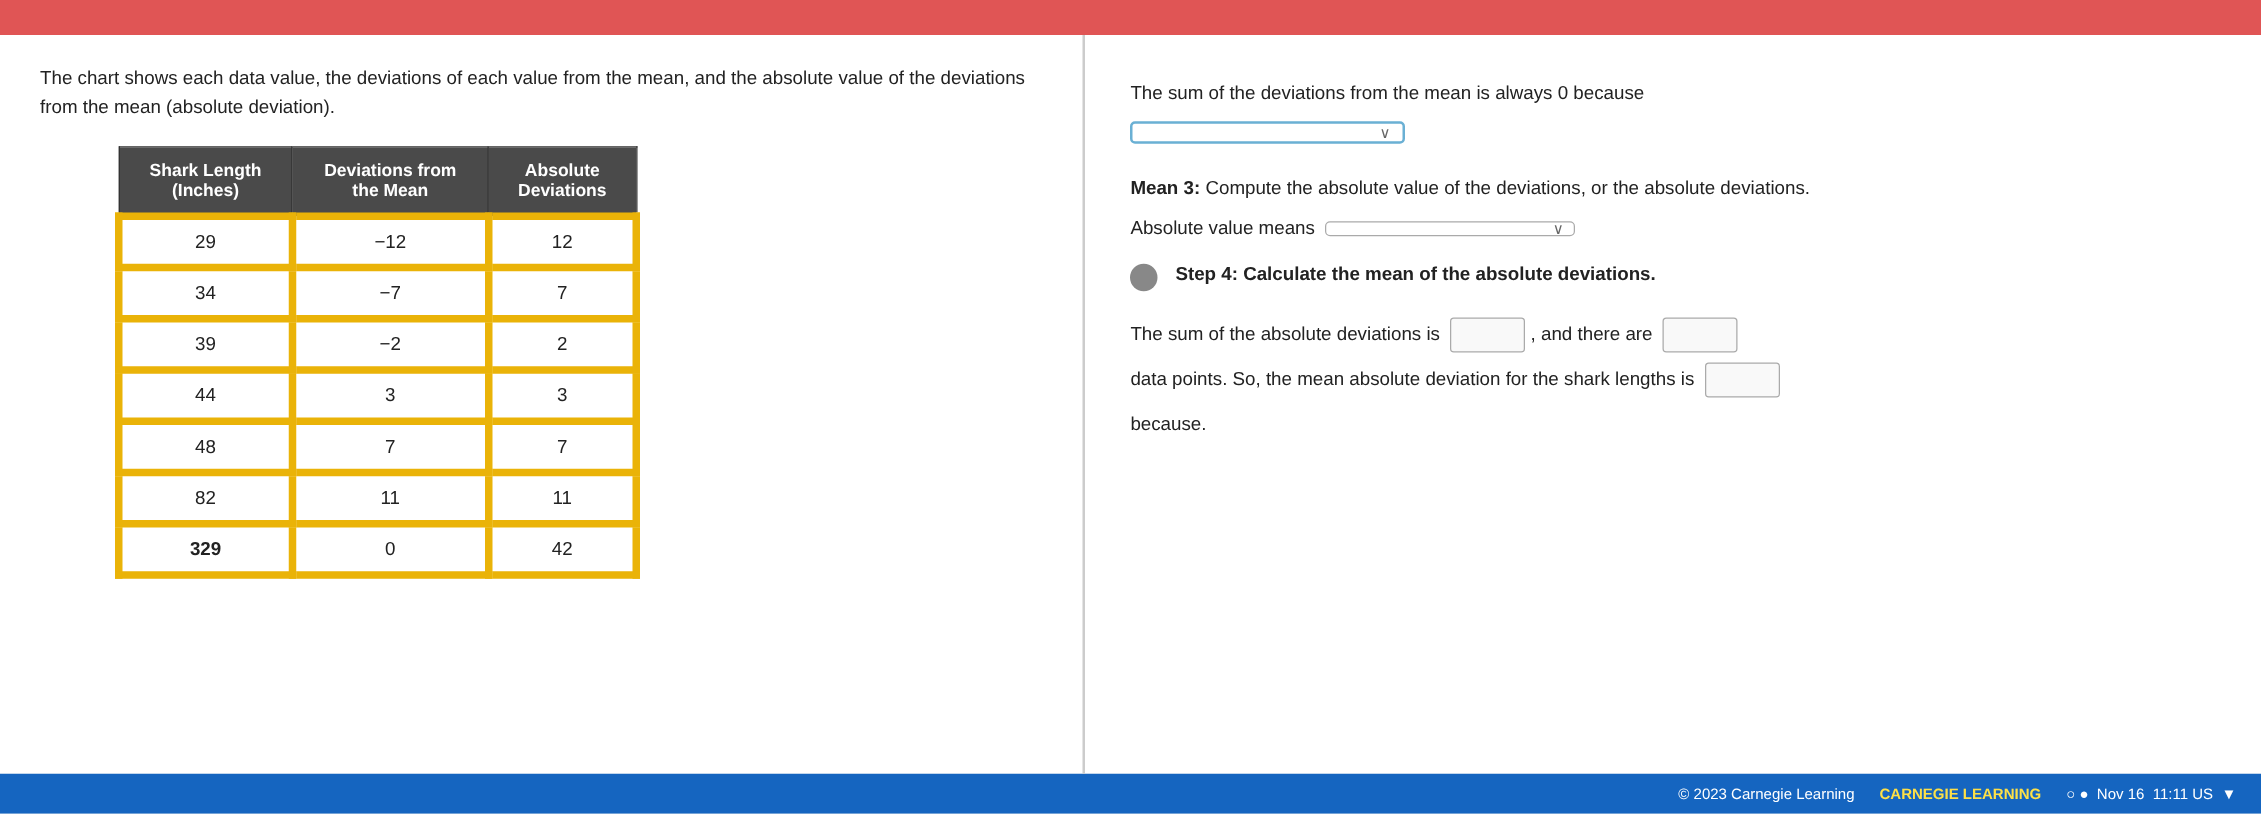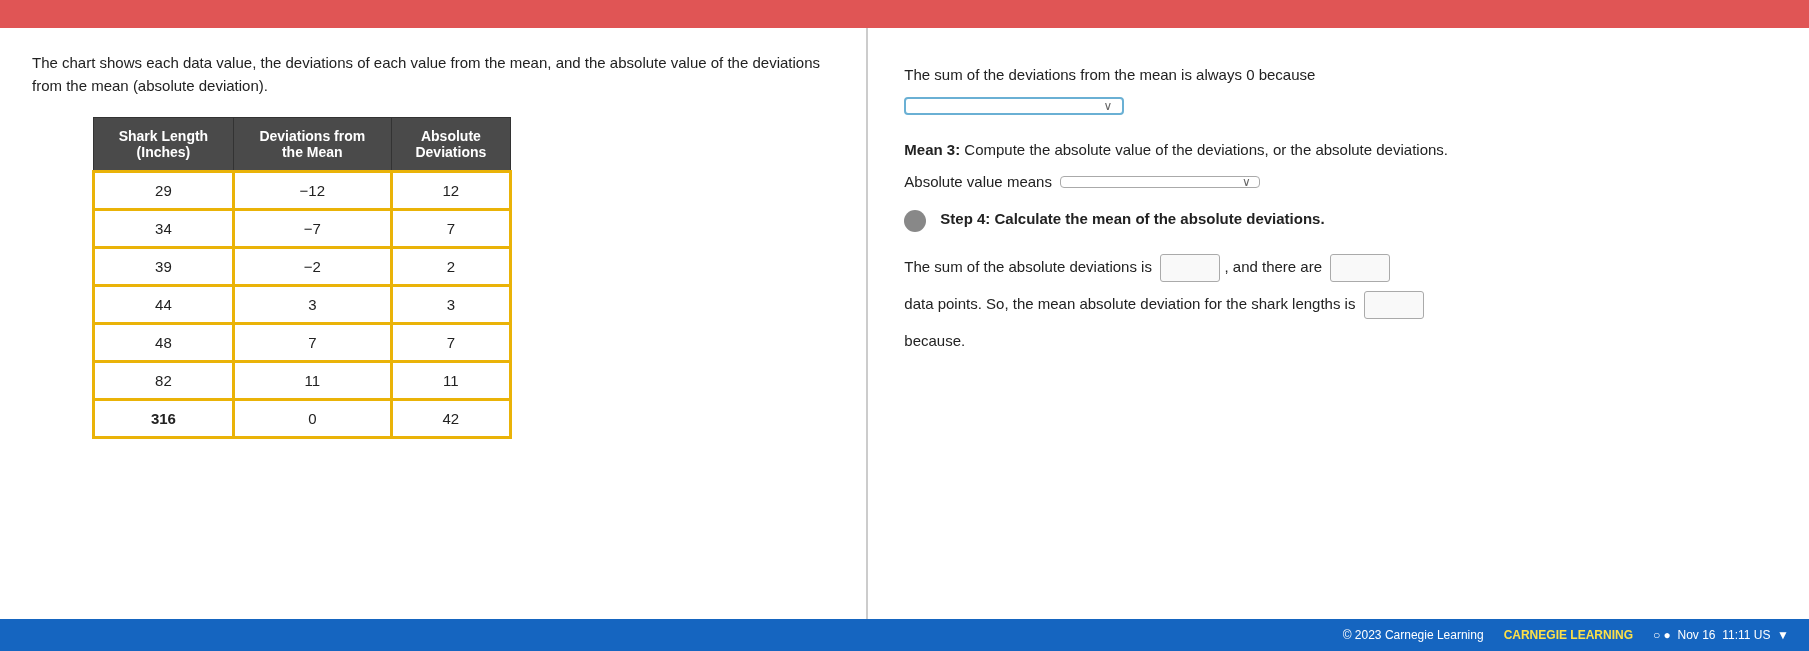--- a/index.html
+++ b/index.html
@@ -50,21 +50,21 @@
     table th {
       background: #4a4a4a;
       color: white;
       padding: 10px 18px;
       text-align: center;
       font-size: 14px;
       border: 1px solid #333;
     }
 
     table td {
-      border: 3px solid #eab308;
+      border: 6px solid #eab308;
       padding: 9px 18px;
       text-align: center;
       font-size: 15px;
       color: #222;
       background: white;
     }
 
     table tr:last-child td {
       border-top: 2px solid #555;
     }
@@ -254,21 +254,21 @@
               <td>48</td>
               <td>7</td>
               <td>7</td>
             </tr>
             <tr>
               <td>82</td>
               <td>11</td>
               <td>11</td>
             </tr>
             <tr>
-              <td style="font-weight: bold;">316</td>
+              <td style="font-weight: bold;">329</td>
               <td>0</td>
               <td>42</td>
             </tr>
           </tbody>
       </table>
     </div>
   </div>
 
   <div class="right-panel">
 

